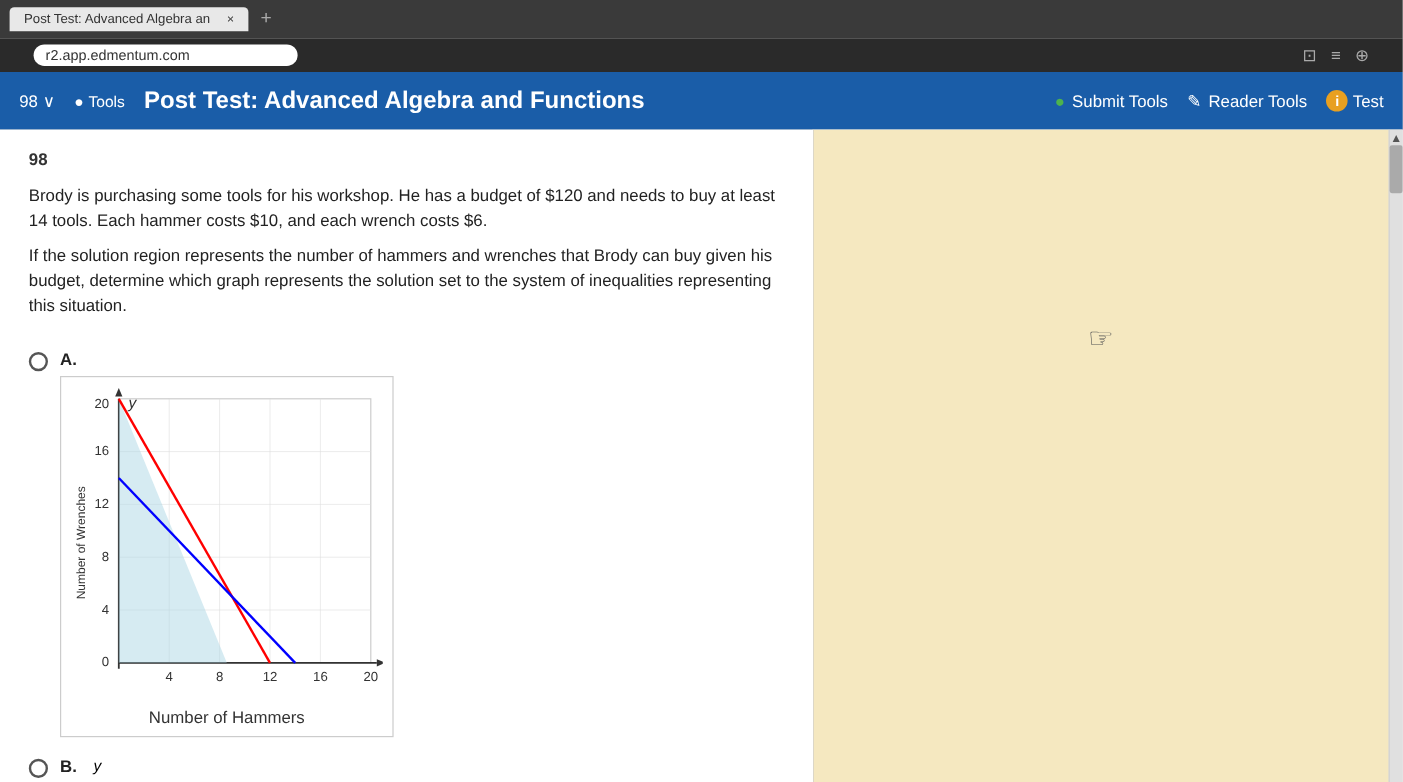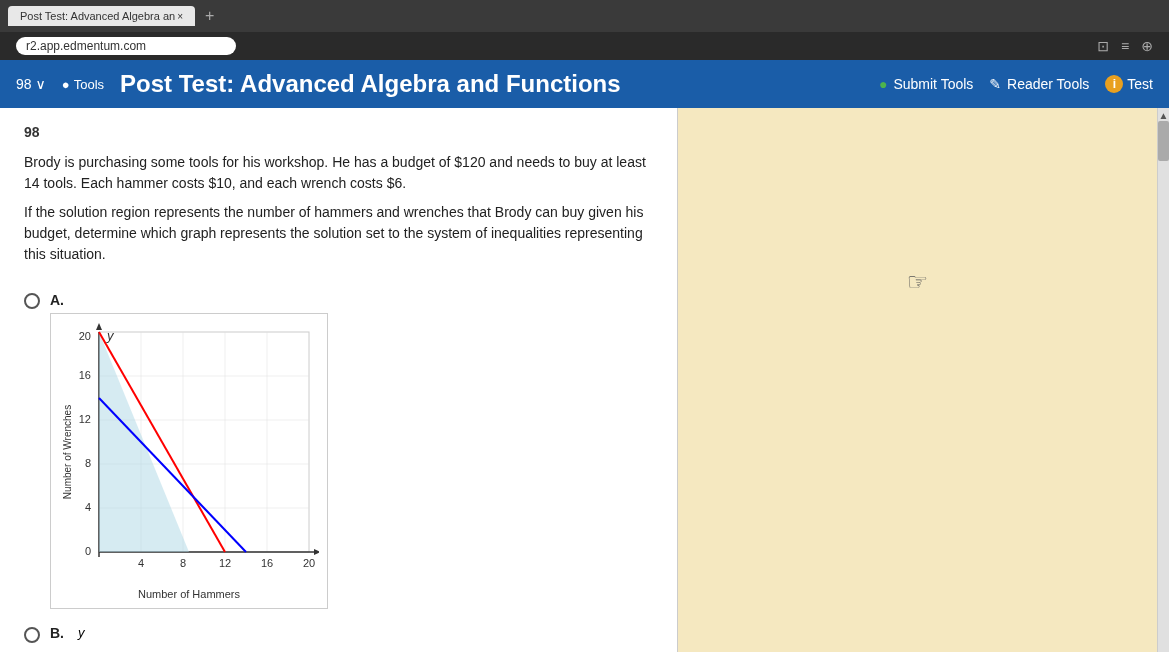--- a/index.html
+++ b/index.html
@@ -20,21 +20,21 @@
       gap: 4px;
     }
     .tab {
       background: #5a5a5a;
       color: #ccc;
       font-size: 11px;
       padding: 4px 12px;
       border-radius: 4px 4px 0 0;
       display: flex;
       align-items: center;
-      gap: 2px;
+      gap: 14px;
     }
     .tab.active {
       background: #e8e8e8;
       color: #333;
     }
     .tab-close {
       font-size: 10px;
       cursor: pointer;
     }
     .tab-new {
@@ -43,21 +43,21 @@
       cursor: pointer;
       padding: 0 6px;
     }
 
     
     .address-bar {
       background: #2a2a2a;
       height: 28px;
       display: flex;
       align-items: center;
-      padding: 0 16px;
+      padding: 0 28px;
       gap: 8px;
     }
     .address-input {
       background: #fff;
       border-radius: 12px;
       padding: 2px 10px;
       font-size: 12px;
       color: #333;
       flex: 0 0 220px;
     }
@@ -92,21 +92,21 @@
       background: none;
       border: none;
       color: white;
       font-size: 13px;
       cursor: pointer;
       display: flex;
       align-items: center;
       gap: 4px;
     }
     .page-title {
-      font-size: 24px;
+      font-size: 20px;
       font-weight: bold;
       color: white;
       flex: 1;
     }
     .nav-right {
       display: flex;
       align-items: center;
       gap: 16px;
     }
     .submit-test-btn {
@@ -358,21 +358,21 @@
 
               <polygon points="40,10 40,230 130,230" fill="rgba(173,216,230,0.5)" stroke="none"></polygon>
 
               <line x1="40" y1="10" x2="166" y2="230" stroke="red" stroke-width="2"></line>
 
               <line x1="40" y1="76" x2="187" y2="230" stroke="blue" stroke-width="2"></line>
 
               <text x="48" y="18" font-size="13" fill="#333" font-style="italic">y</text>
             </svg>
             
-            <div style="text-align:center; font-size:11px; color:#333; margin-top:2px;">Number of Hammers</div>
+            <div style="text-align:center; font-size:14px; color:#333; margin-top:2px;">Number of Hammers</div>
           </div>
         </div>
       </div>
     </div>
 
     <div class="option-b-label">
       <div class="radio-btn"></div>
       <span class="option-label">B.</span>
       <span style="font-size:13px; margin-left:4px; font-style:italic;">y</span>
     </div>

